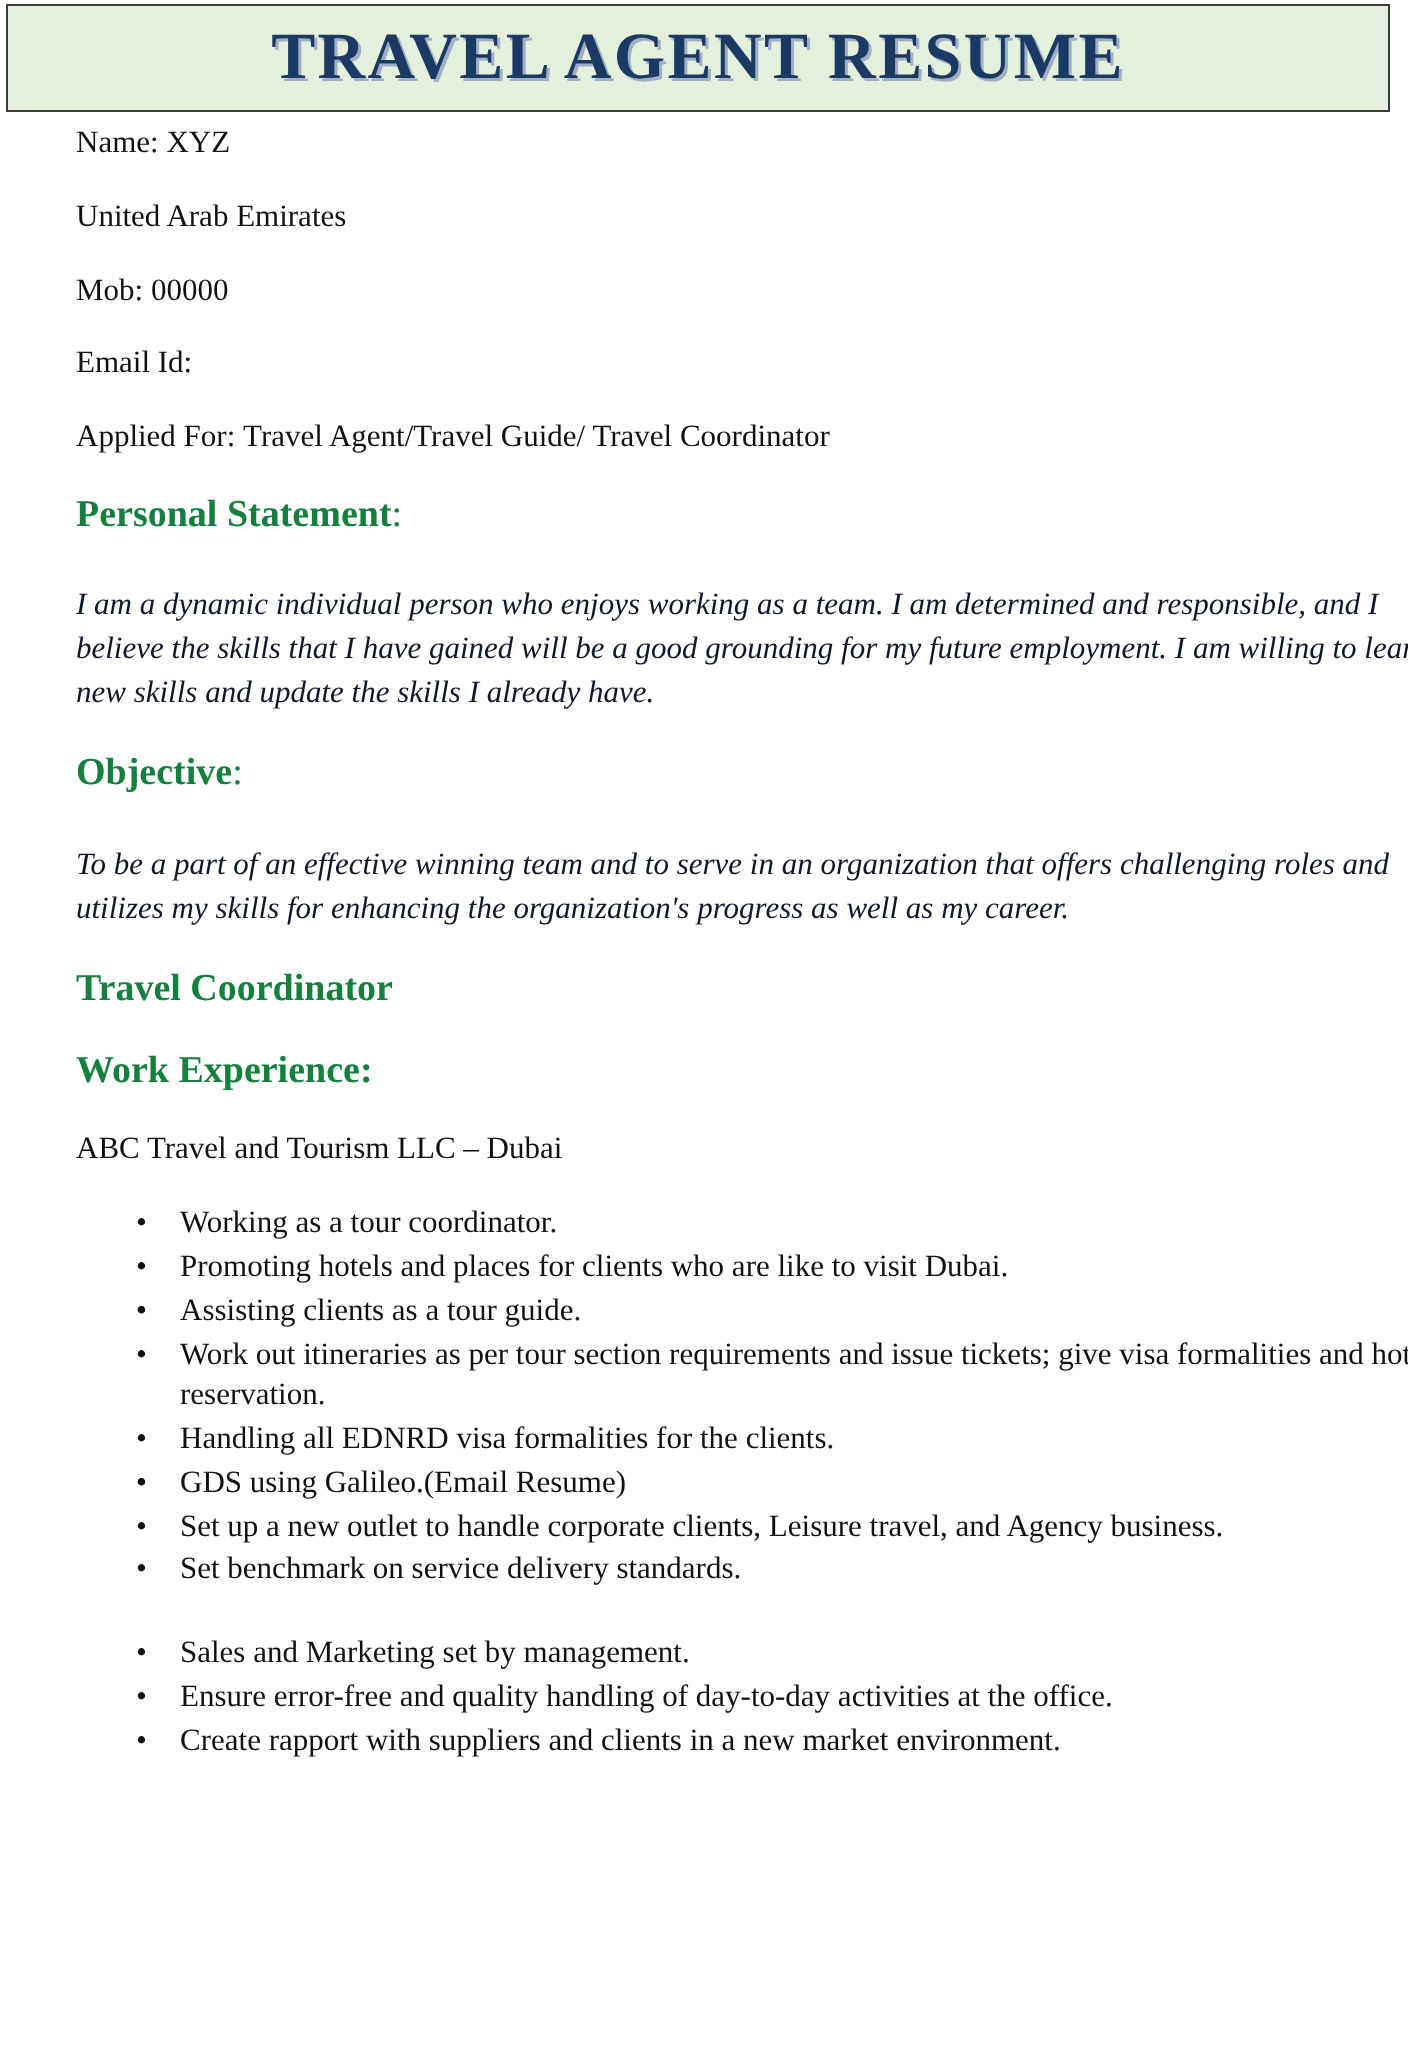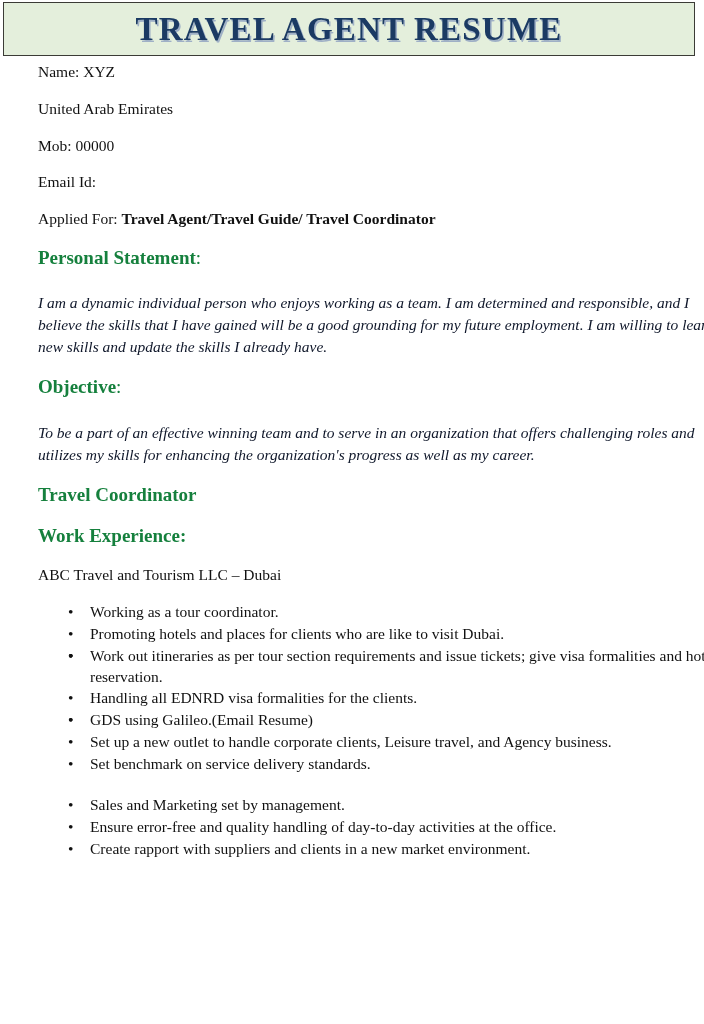--- a/index.html
+++ b/index.html
@@ -58,21 +58,21 @@
     margin-left: 30px;
   }
 
   .line {
     font-size: 15.5px;
     line-height: 1.28;
     margin: 0 0 17px 0;
     color: #111111;
   }
 
-  .bold { font-weight: 700; }
+  .bold { font-weight: 400; }
 
   .para {
     font-size: 15.5px;
     line-height: 1.42;
     margin: 0 0 17px 0;
     color: #0f172a;
     font-style: italic;
   }
 
   .heading {
@@ -143,21 +143,21 @@
 
     <p class="heading">Work Experience:</p>
 
     <p class="line">ABC Travel and Tourism LLC – Dubai</p>
 
 
     <ul class="bullets" id="responsibilities-list">
         <li><span class="marker">•</span><span>Working as a tour coordinator.</span></li>
         <li><span class="marker">•</span><span>Promoting hotels and places for clients who are like to visit Dubai.</span></li>
         <li><span class="marker">•</span></li>
-        <li><span class="marker">•</span></li>
+        <li><span class="marker">•</span><span>Assisting clients as a tour guide.</span></li>
         <li><span class="marker">•</span><span>Work out itineraries as per tour section requirements and issue tickets; give visa formalities and hotels reservation.</span></li>
         <li><span class="marker">•</span><span>Handling all EDNRD visa formalities for the clients.</span></li>
         <li><span class="marker">•</span></li>
         <li><span class="marker">•</span><span>GDS using Galileo.(Email  Resume)</span></li>
         <li><span class="marker">•</span><span>Set up a new outlet to handle corporate clients, Leisure travel, and Agency business.</span></li>
         <li><span class="marker">•</span><span>Set benchmark on service delivery standards.</span></li>
         <li class="spacer"></li>
         <li><span class="marker">•</span><span>Sales and Marketing set by management.</span></li>
         <li><span class="marker">•</span><span>Ensure error-free and quality handling of day-to-day activities at the office.</span></li>
         <li><span class="marker">•</span><span>Create rapport with suppliers and clients in a new market environment.</span></li>

